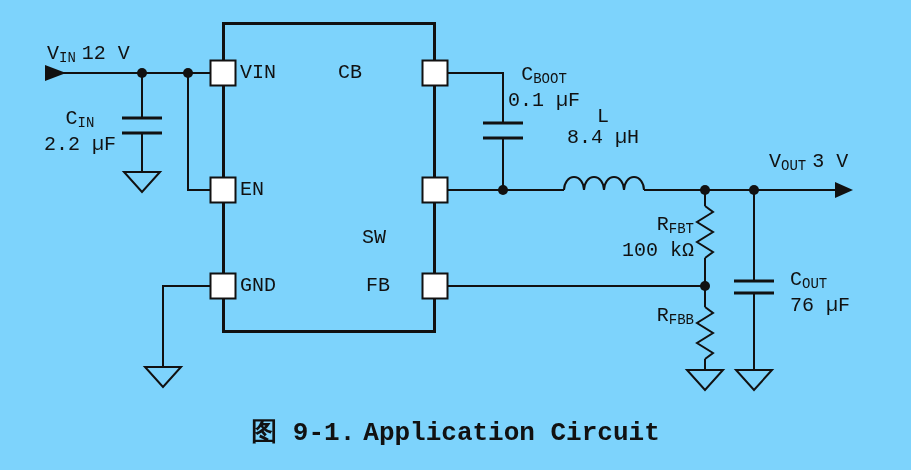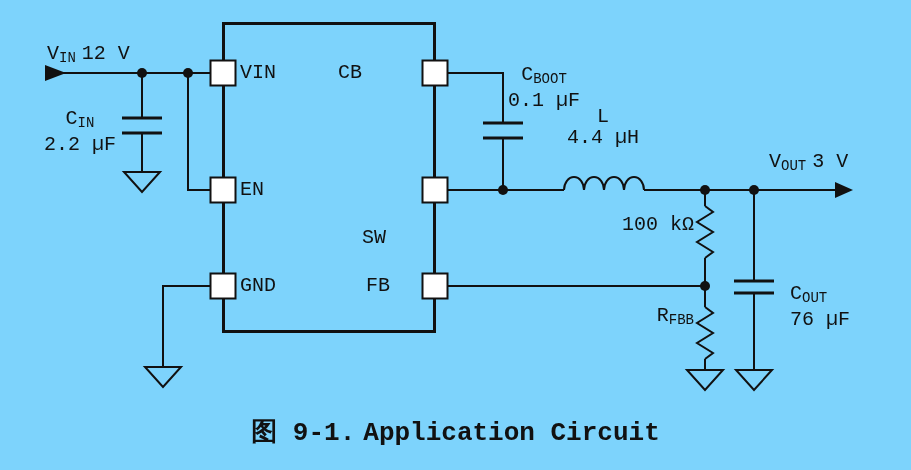--- a/index.html
+++ b/index.html
@@ -101,36 +101,37 @@
     <div>2.2 µF</div>
   </div>
 
   <div class="lbl" style="left:500px;top:64px;width:88px;text-align:center;">
     <div><span>C</span><span class="sub">BOOT</span></div>
     <div>0.1 µF</div>
   </div>
 
   <div class="lbl" style="left:559px;top:106px;width:88px;text-align:center;">
     <div>L</div>
-    <div>4.4 µH</div>
+    <div>8.4 µH</div>
   </div>
 
   <div class="lbl" style="left:769px;top:151px;">
     <span>V</span><span class="sub">OUT</span><span class="val">3 V</span>
   </div>
 
   <div class="lbl" style="left:600px;top:214px;width:94px;text-align:right;">
+    <div><span>R</span><span class="sub">FBT</span></div>
     <div>100 kΩ</div>
   </div>
 
   <div class="lbl" style="left:600px;top:305px;width:94px;text-align:right;">
     <div><span>R</span><span class="sub">FBB</span></div>
   </div>
 
-  <div class="lbl" style="left:790px;top:283px;">
+  <div class="lbl" style="left:790px;top:269px;">
     <div><span>C</span><span class="sub">OUT</span></div>
     <div>76 µF</div>
   </div>
 
   <div class="lbl" style="left:240px;top:62px;">VIN</div>
   <div class="lbl" style="left:240px;top:179px;">EN</div>
   <div class="lbl" style="left:240px;top:275px;">GND</div>
   <div class="lbl" style="left:338px;top:62px;width:80px;text-align:left;">CB</div>
   <div class="lbl" style="left:334px;top:179px;width:80px;text-align:center;margin-top:48px;">SW</div>
   <div class="lbl" style="left:338px;top:275px;width:80px;text-align:center;">FB</div>

